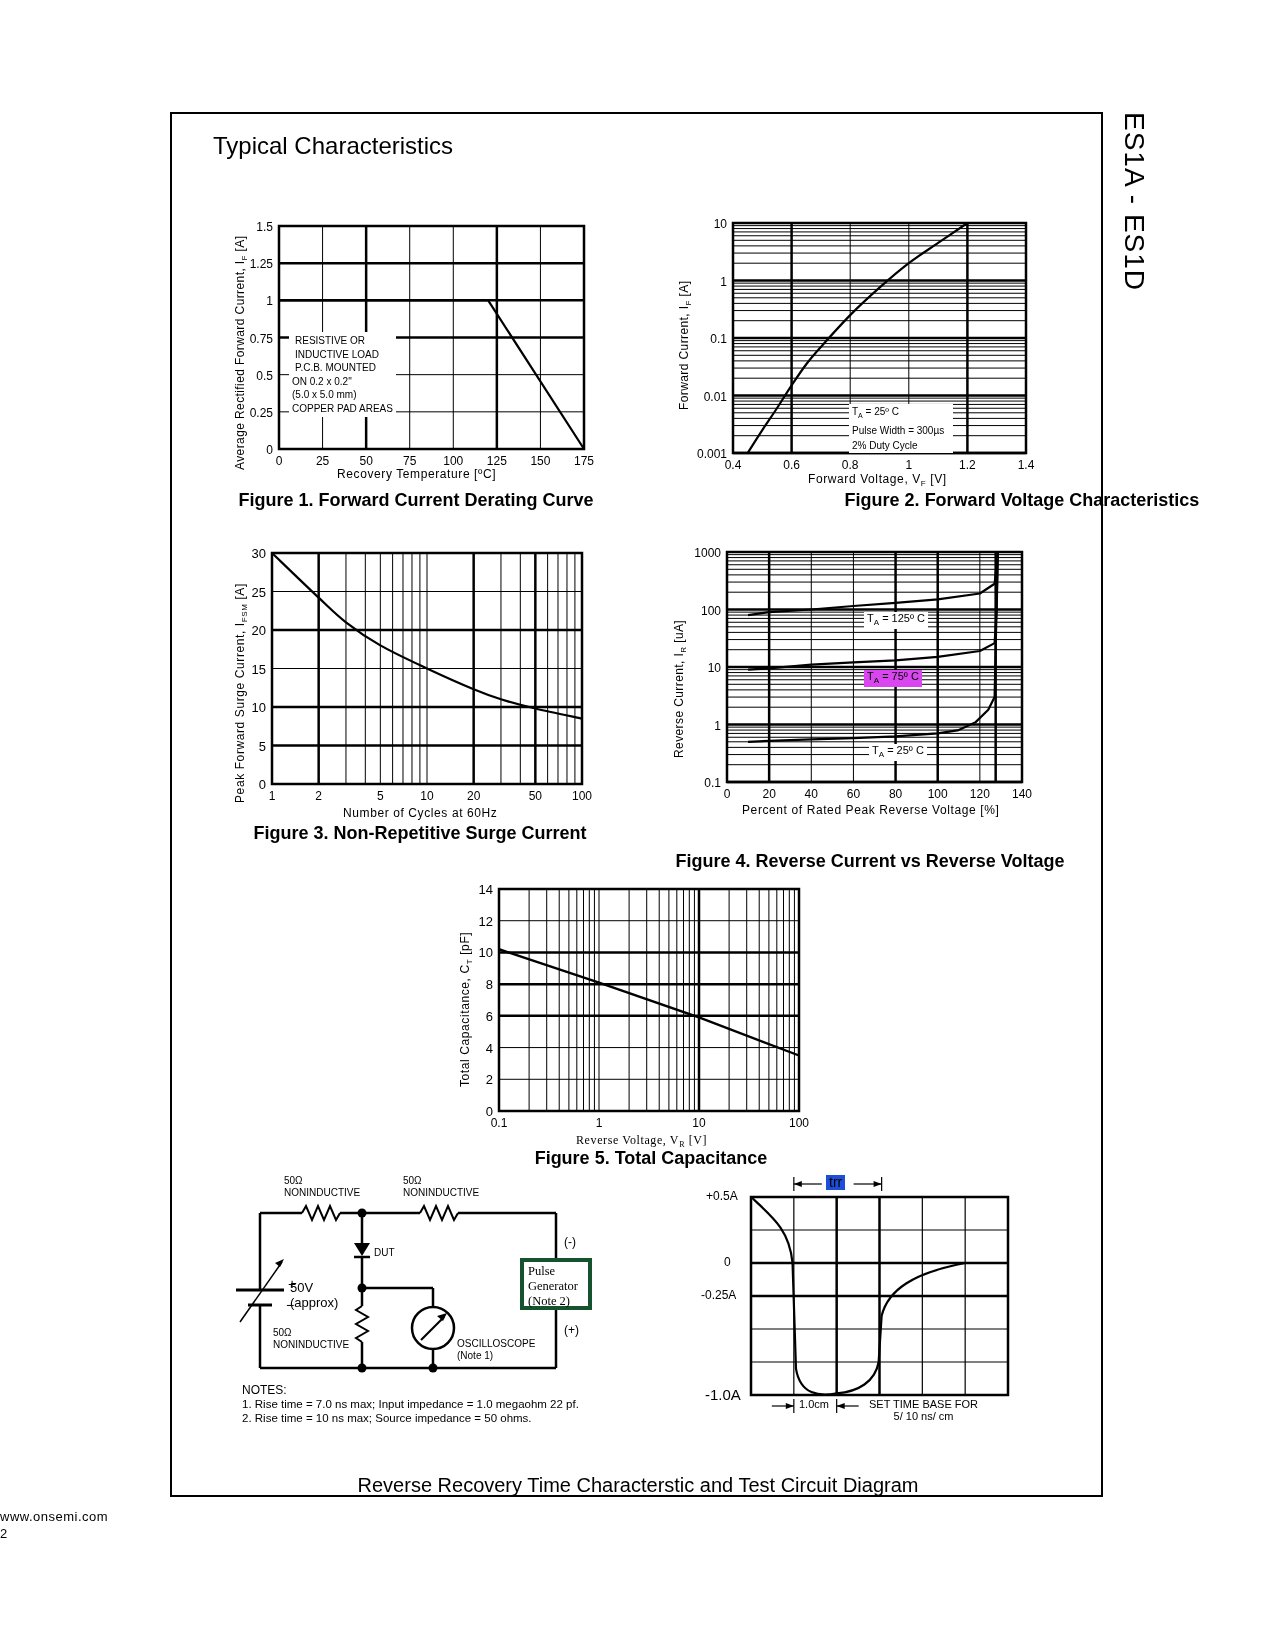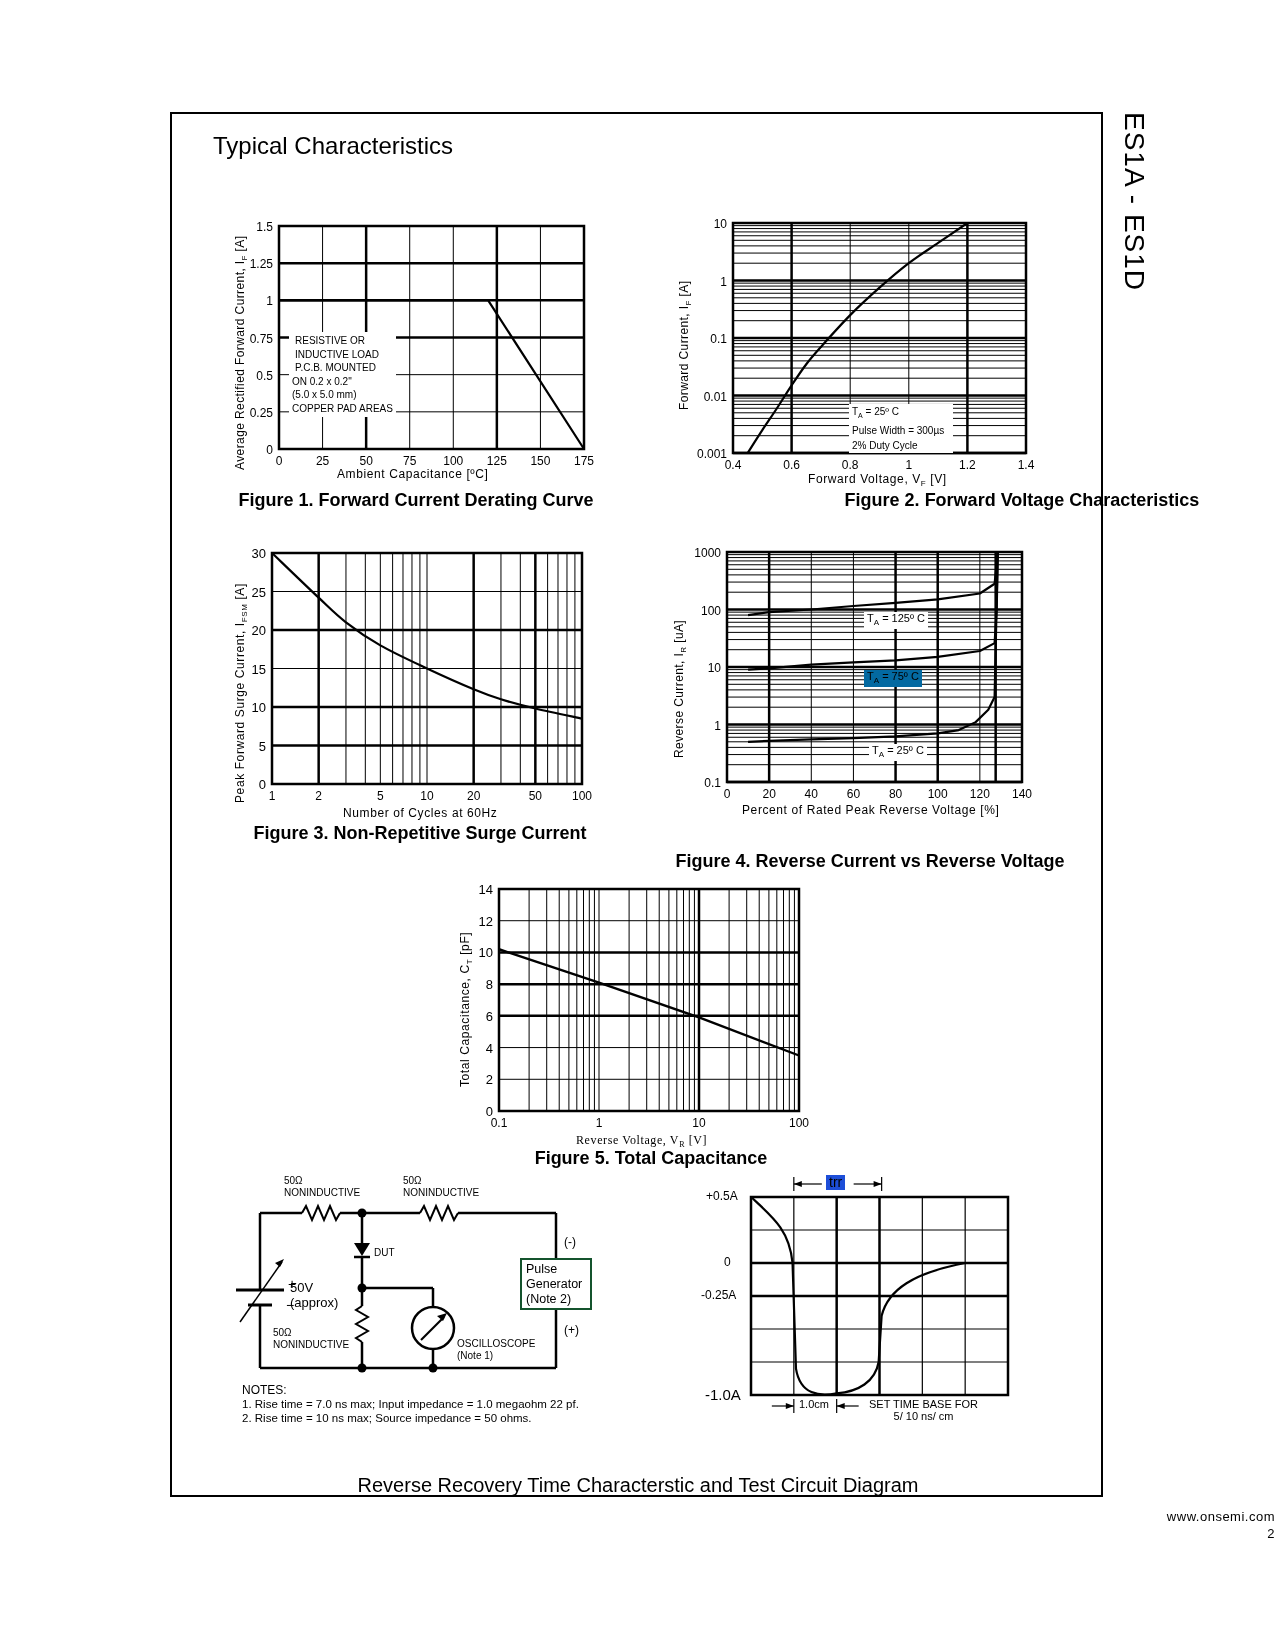--- a/index.html
+++ b/index.html
@@ -3,24 +3,24 @@
 <meta charset="utf-8">
 <style>
   html, body { margin:0; padding:0; background:#fff; }
   body { width:1275px; height:1650px; position:relative; font-family:"Liberation Sans", sans-serif; color:#000; overflow:hidden; }
   .frame { position:absolute; left:170px; top:112px; width:933px; height:1385px; border:2px solid #000; box-sizing:border-box; }
   .side-title { position:absolute; left:1112px; top:112px; width:40px; height:200px; }
   .side-title span { position:absolute; left:0; top:0; transform-origin:0 0; transform:translate(38px,0) rotate(90deg); font-size:28px; white-space:nowrap; letter-spacing:1px; }
   .section-title { position:absolute; left:213px; top:132px; font-size:24px; }
   svg { position:absolute; left:0; top:0; }
   .caption { position:absolute; font-size:18px; font-weight:bold; white-space:nowrap; transform:translateX(-50%); }
-  .footer { position:absolute; left:0; width:1275px; text-align:right; font-size:13px; letter-spacing:0.5px; }
+  .footer { position:absolute; left:0; width:1275px; text-align:left; font-size:13px; letter-spacing:0.5px; }
   .bottom-title { position:absolute; left:638px; top:1474px; transform:translateX(-50%); font-size:20px; white-space:nowrap; }
   .notes { position:absolute; left:242px; top:1383px; font-size:11.5px; line-height:14px; }
-  .pulse-box { position:absolute; left:520px; top:1258px; width:72px; height:52px; border:2px solid #14532d; font-size:12.5px; line-height:15px; padding:2px 4px; box-sizing:border-box; background:#fff; }
+  .pulse-box { position:absolute; left:520px; top:1258px; width:72px; height:52px; border:4px solid #14532d; font-size:12.5px; line-height:15px; padding:2px 4px; box-sizing:border-box; background:#fff;font-family:Liberation Serif, serif; }
   .lbl { position:absolute; font-size:10px; line-height:12px; white-space:nowrap; }
   .lbl-md { position:absolute; font-size:13px; line-height:15px; white-space:nowrap; }
 </style>
 </head>
 <body>
 
 <div class="frame"></div>
 
 <div class="side-title">
     <span>ES1A - ES1D</span>
@@ -343,38 +343,38 @@
       <circle cx="433" cy="1368" r="4.5" fill="#000"></circle>
     </g>
 </svg>
 
 <div class="caption" style="left:416px; top:490px;">Figure 1. Forward Current Derating Curve</div>
 <div class="caption" style="left:1022px; top:490px;">Figure 2. Forward Voltage Characteristics</div>
 <div class="caption" style="left:420px; top:823px;">Figure 3. Non-Repetitive Surge Current</div>
 <div class="caption" style="left:870px; top:823px;margin-top:28px;">Figure 4. Reverse Current vs Reverse Voltage</div>
 <div class="caption" style="left:651px; top:1148px;">Figure 5. Total Capacitance</div>
 
-<div class="lbl-md" style="left:337px; top:467px; font-size:12px; letter-spacing:0.6px;">Ambient Capacitance [ºC]</div>
+<div class="lbl-md" style="left:337px; top:467px; font-size:12px; letter-spacing:0.6px;">Recovery Temperature [ºC]</div>
 <div class="lbl-md" style="left:233px; top:470px; transform-origin:0 0; transform:rotate(-90deg); font-size:12px; letter-spacing:0.4px;"><span>Average Rectified Forward Current, I</span><sub style="font-size:8px">F</sub><span> [A]</span></div>
 
 <div class="lbl-md" style="left:808px; top:472px; font-size:12px; letter-spacing:0.6px;"><span>Forward Voltage, V</span><sub style="font-size:8px">F</sub><span> [V]</span></div>
 <div class="lbl-md" style="left:677px; top:410px; transform-origin:0 0; transform:rotate(-90deg); font-size:12px; letter-spacing:0.4px;"><span>Forward Current, I</span><sub style="font-size:8px">F</sub><span> [A]</span></div>
 <div class="lbl" style="left:849px; top:404px; background:#fff; padding:0 3px; width:98px; line-height:15px;">
   <div><span>T</span><sub style="font-size:7px">A</sub><span> = 25º C</span></div>
   <div>Pulse Width = 300µs</div>
   <div>2% Duty Cycle</div>
 </div>
 
 <div class="lbl-md" style="left:343px; top:806px; font-size:12px; letter-spacing:0.6px;">Number of Cycles at 60Hz</div>
 <div class="lbl-md" style="left:233px; top:803px; transform-origin:0 0; transform:rotate(-90deg); font-size:12px; letter-spacing:0.6px;"><span>Peak Forward Surge Current, I</span><sub style="font-size:8px">FSM</sub><span> [A]</span></div>
 
 <div class="lbl-md" style="left:742px; top:803px; font-size:12px; letter-spacing:0.6px;">Percent of Rated Peak Reverse Voltage [%]</div>
 <div class="lbl-md" style="left:672px; top:758px; transform-origin:0 0; transform:rotate(-90deg); font-size:12px; letter-spacing:0.4px;"><span>Reverse Current, I</span><sub style="font-size:8px">R</sub><span> [uA]</span></div>
 <div class="lbl" style="left:864px; top:612px; background:#fff; padding:0 3px; font-size:11px;"><span>T</span><sub style="font-size:8px">A</sub><span> = 125º C</span></div>
-<div class="lbl" style="left:864px; top:670px; background:#0369a1; padding:0 3px; font-size:11px;"><span>T</span><sub style="font-size:8px">A</sub><span> = 75º C</span></div>
+<div class="lbl" style="left:864px; top:670px; background:#d946ef; padding:0 3px; font-size:11px;"><span>T</span><sub style="font-size:8px">A</sub><span> = 75º C</span></div>
 <div class="lbl" style="left:869px; top:744px; background:#fff; padding:0 3px; font-size:11px;"><span>T</span><sub style="font-size:8px">A</sub><span> = 25º C</span></div>
 
 <div class="lbl-md" style="left:576px; top:1133px; font-size:12px; letter-spacing:0.6px;font-family:Liberation Serif, serif;"><span>Reverse Voltage, V</span><sub style="font-size:8px">R</sub><span> [V]</span></div>
 <div class="lbl-md" style="left:458px; top:1087px; transform-origin:0 0; transform:rotate(-90deg); font-size:12px; letter-spacing:0.6px;"><span>Total Capacitance,  C</span><sub style="font-size:8px">T</sub><span>  [pF]</span></div>
 
 <div class="lbl" style="left:289px; top:332px; background:#fff; padding:2px 3px; line-height:13.5px; font-size:10px;">
   <div style="padding-left:3px">RESISTIVE OR</div>
   <div style="padding-left:3px">INDUCTIVE LOAD</div>
   <div style="padding-left:3px">P.C.B. MOUNTED</div>
   <div>ON 0.2 x 0.2"</div>

